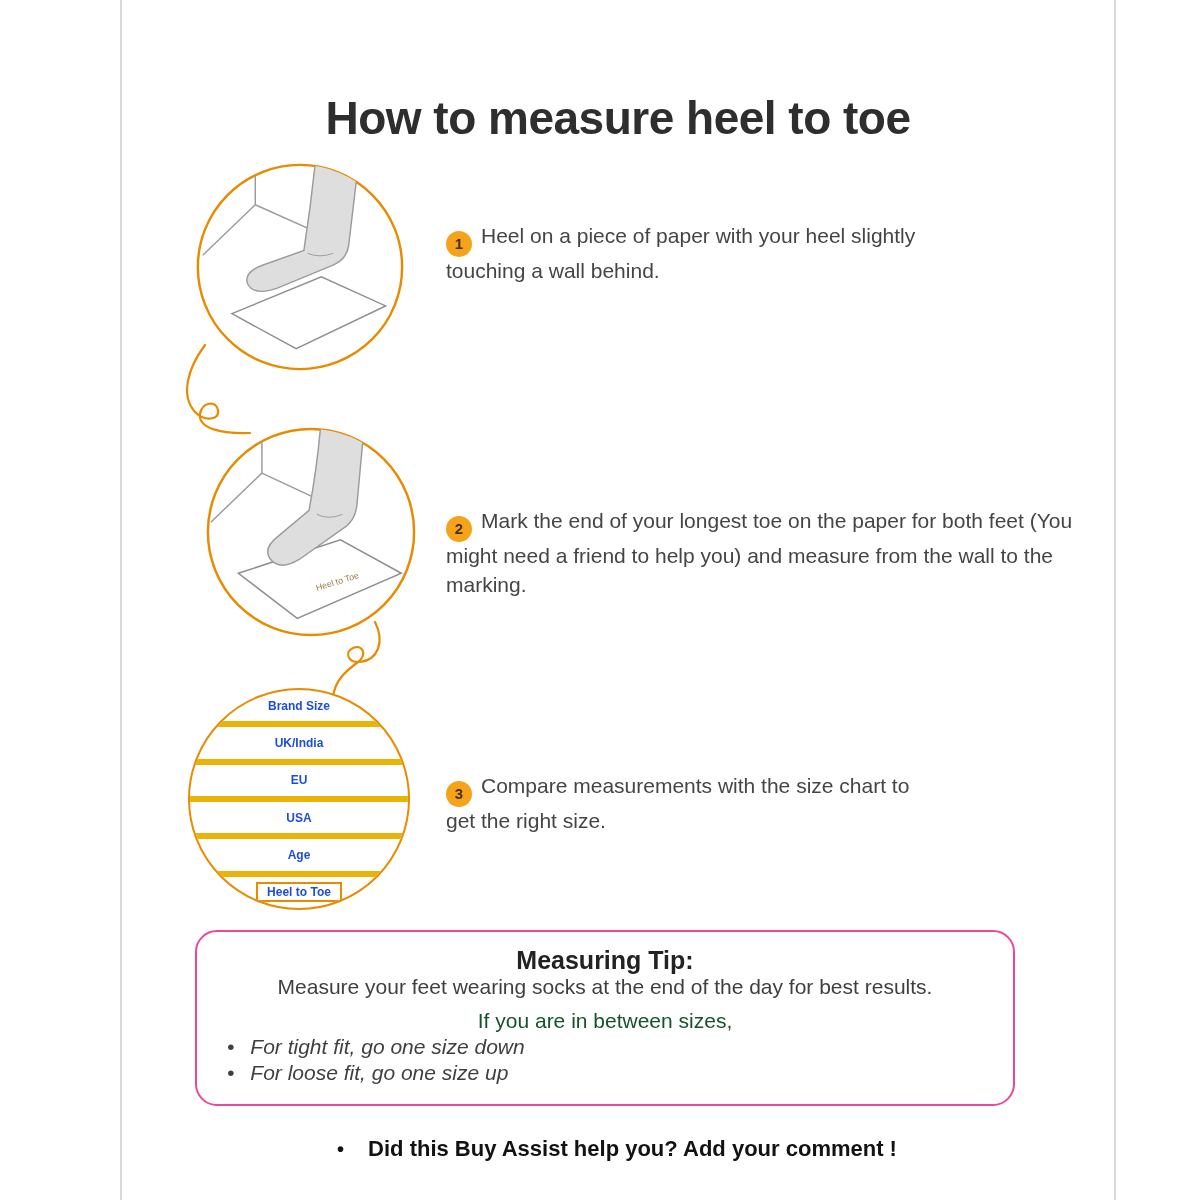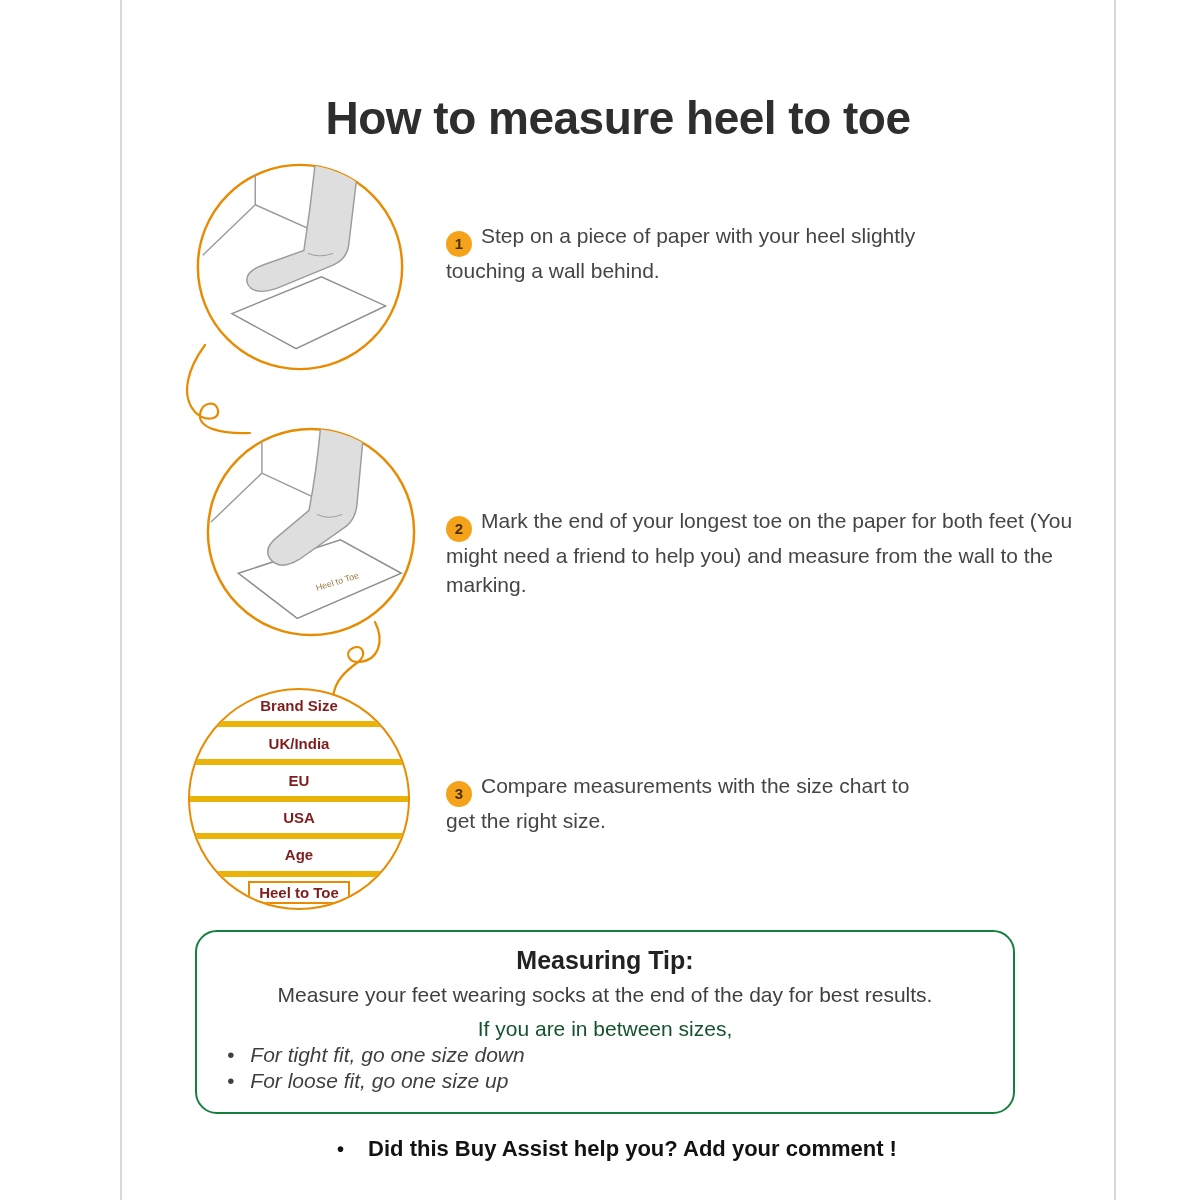--- a/index.html
+++ b/index.html
@@ -22,42 +22,42 @@
 
   .connectors{position:absolute;left:150px;top:320px;width:300px;height:400px;pointer-events:none;}
 
   .chart-circle{
     position:absolute;left:188px;top:688px;width:222px;height:222px;box-sizing:border-box;
     border:2.5px solid #E88B00;border-radius:50%;background:#fff;overflow:hidden;
     display:flex;flex-direction:column;justify-content:center;
   }
   .chart-row{
     height:32px;display:flex;align-items:center;justify-content:center;
-    font-size:15px;font-weight:600;color:#7f1d1d;
+    font-size:12px;font-weight:600;color:#1d4ed8;
   }
   .chart-row + .chart-row{border-top:6px solid #eab308;}
   .heel-box{border:2px solid #E88B00;padding:1px 9px;}
 
   .step{position:absolute;font-size:21px;color:#454545;line-height:1.36;}
   .badge{
     display:inline-flex;width:26px;height:26px;border-radius:50%;
     background:#F5A31A;color:#4a3000;align-items:center;justify-content:center;
     font-weight:700;font-size:15px;vertical-align:-6px;margin-right:9px;flex:none;
   }
   #step1{left:446px;top:222px;width:515px;}
   #step2{left:446px;top:507px;width:630px;}
   #step3{left:446px;top:772px;width:465px;}
 
   .tip-box{
     position:absolute;left:195px;top:930px;width:820px;box-sizing:border-box;
-    border:2px solid #15803d;border-radius:22px;background:#fff;
+    border:2px solid #ec4899;border-radius:22px;background:#fff;
     padding:14px 30px 16px;
   }
   .tip-title{text-align:center;font-size:25px;font-weight:700;color:#222;}
-  .tip-line{text-align:center;font-size:21px;color:#3f3f3f;margin-top:8px;}
+  .tip-line{text-align:center;font-size:21px;color:#3f3f3f;}
   .tip-sub{text-align:center;font-size:21px;color:#14532d;margin-top:10px;}
   .tip-bullets{list-style:none;margin:2px 0 3px;padding:0;text-align:left;font-style:italic;}
   .tip-bullets li{font-size:21px;color:#3f3f3f;margin-top:2px;}
   .tip-bullets li::before{content:"\2022";margin-right:16px;color:#3f3f3f;}
 
   .footer{
     position:absolute;top:1136px;left:120px;width:994px;text-align:center;
     font-size:22px;font-weight:700;color:#121212;
   }
   .footer::before{content:"\2022";margin-right:24px;font-size:20px;}
@@ -87,21 +87,21 @@
     <g clip-path="url(#clip1)">
       <path d="M10 98 L64 46 L64 2" fill="none" stroke="#9c9c9c" stroke-width="1.5"></path>
       <path d="M64 46 L158 88" fill="none" stroke="#9c9c9c" stroke-width="1.5"></path>
       <polygon points="40,158 132,120 198,150 106,194" fill="#ffffff" stroke="#8f8f8f" stroke-width="1.5"></polygon>
       <path d="M126 0 L170 4 L160 88 Q158 102 144 108 L86 132 Q62 140 56 127 Q52 115 72 108 L114 93 Q121 48 126 0 Z" fill="#dedede" stroke="#9c9c9c" stroke-width="1.5"></path>
       <path d="M118 96 Q130 101 144 96" fill="none" stroke="#9c9c9c" stroke-width="1"></path>
     </g>
   </svg>
 
   <div class="step" id="step1">
-    <span class="badge">1</span><span>Step on a piece of paper with your heel slightly touching a wall behind.</span>
+    <span class="badge">1</span><span>Heel on a piece of paper with your heel slightly touching a wall behind.</span>
   </div>
 
   <svg id="illu2" class="illu" viewBox="0 0 220 220">
     <defs>
         <clipPath id="clip2">
           <circle cx="110" cy="110" r="105"></circle>
         </clipPath>
       </defs>
     <circle cx="110" cy="110" r="105" fill="#ffffff" stroke="#E88B00" stroke-width="2.5"></circle>
     <g clip-path="url(#clip2)">

